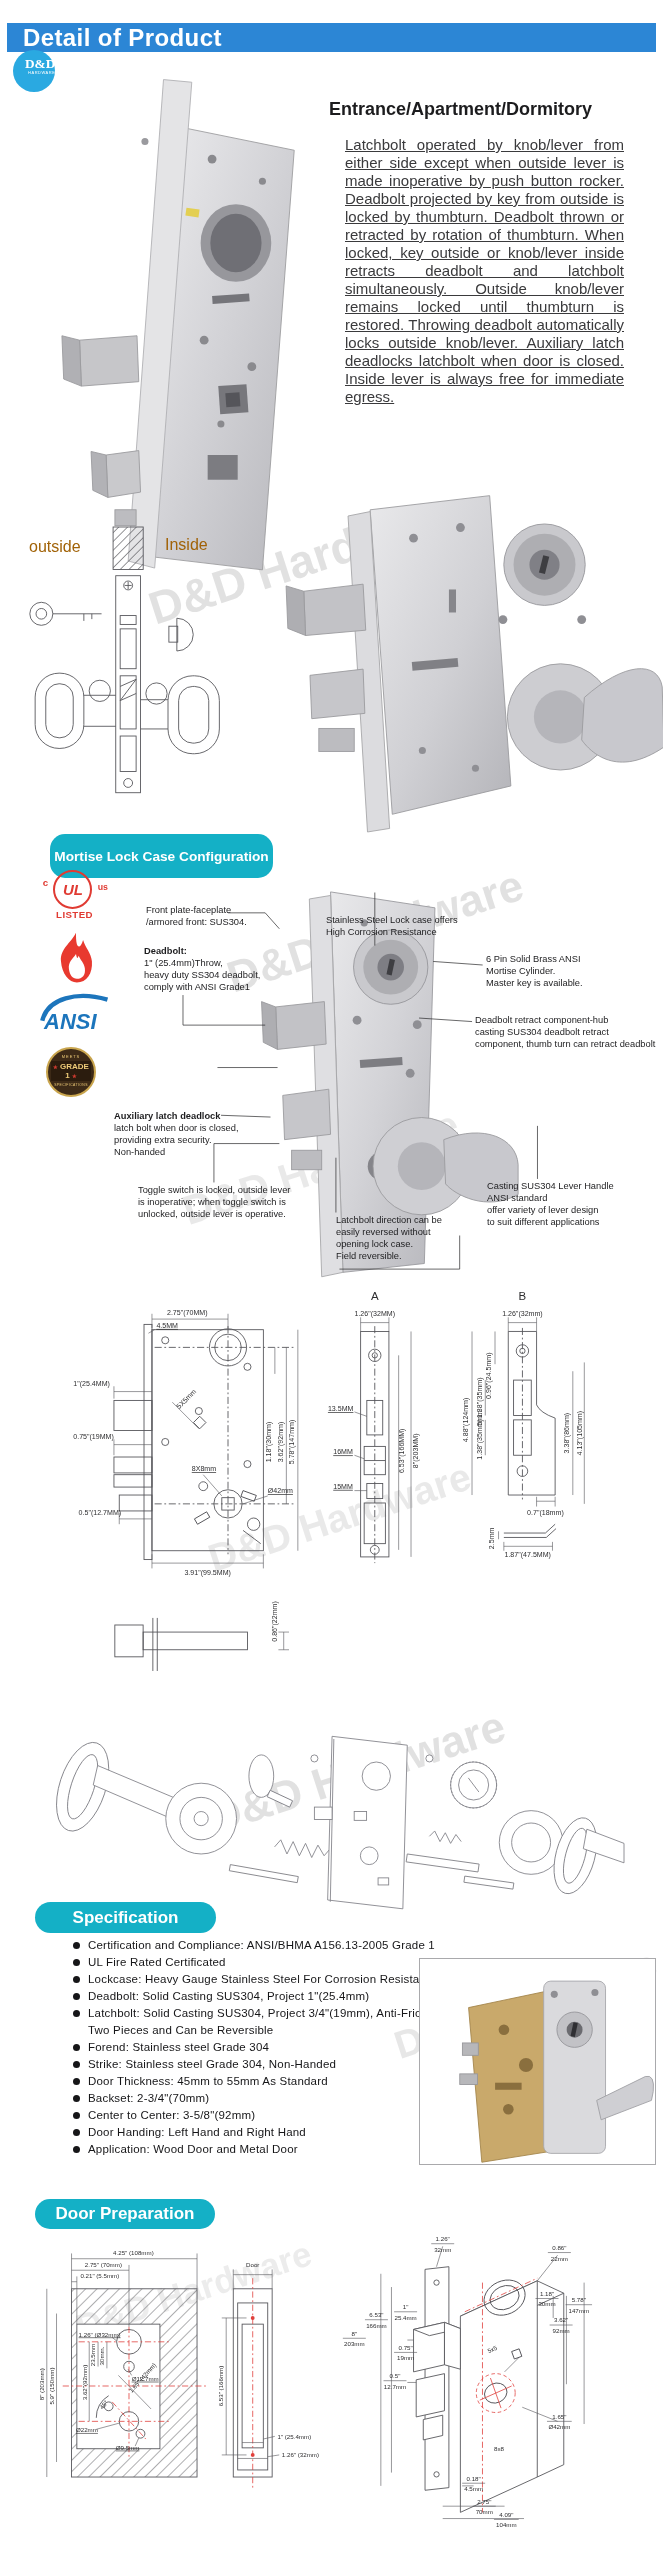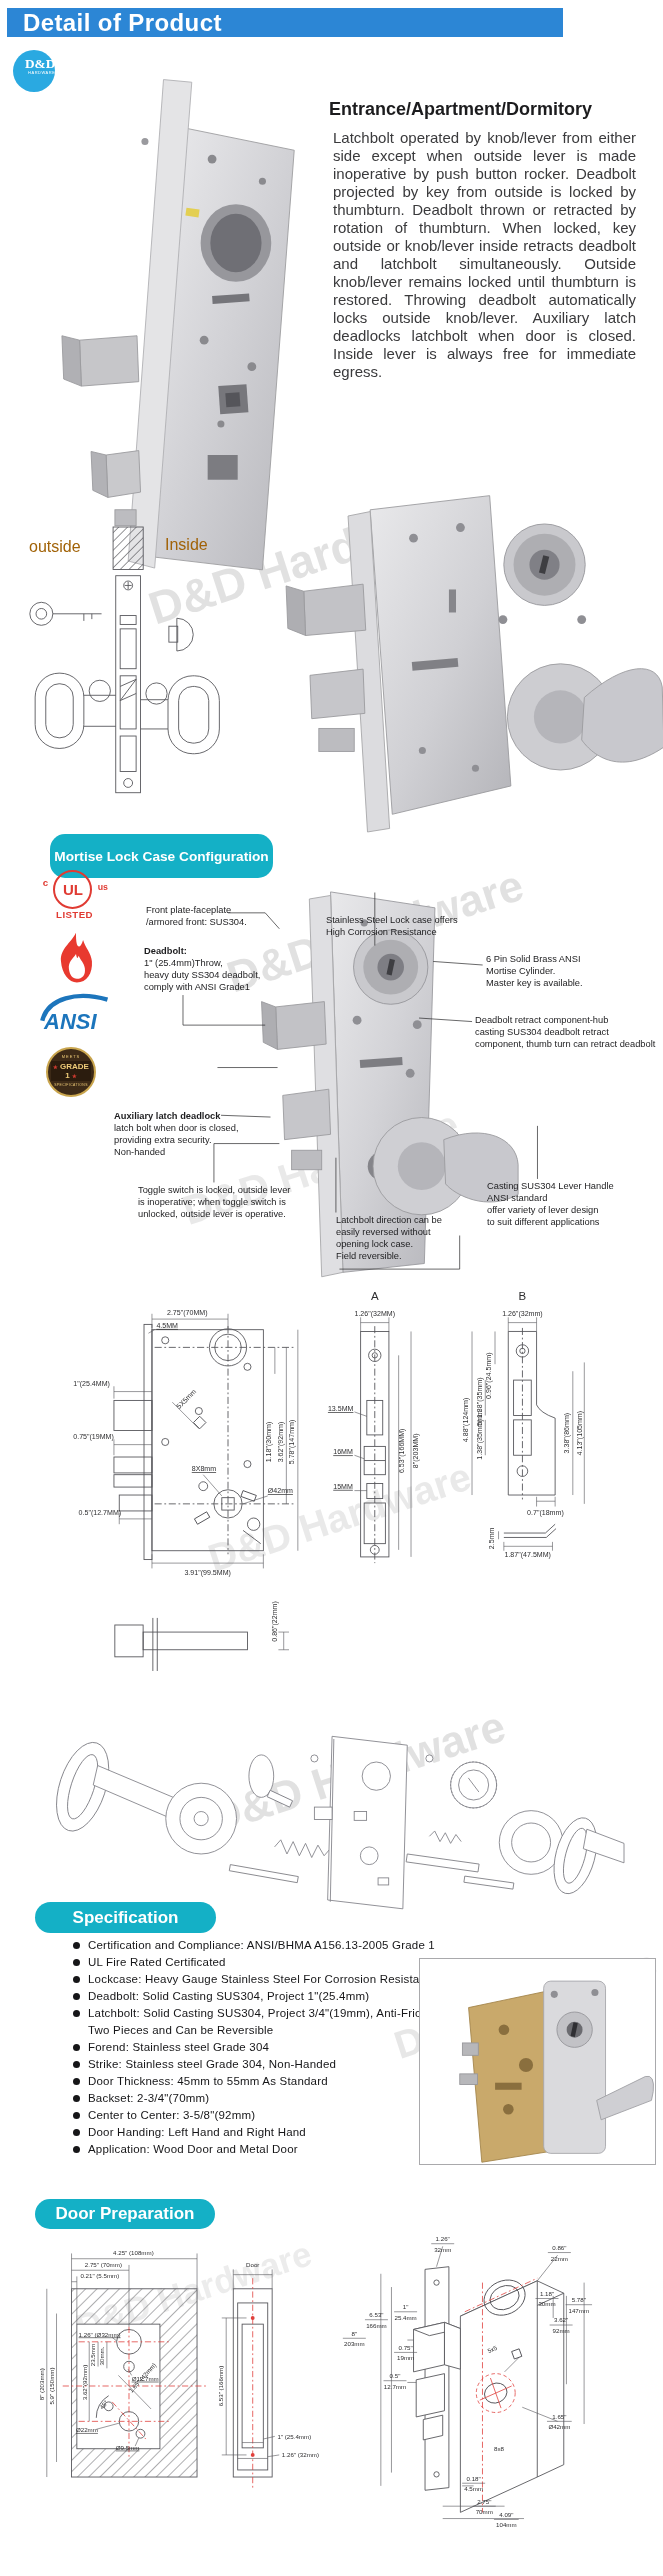--- a/index.html
+++ b/index.html
@@ -1,43 +1,43 @@
 <!DOCTYPE html>
 <html style="font-size:14px"><head>
 <meta charset="utf-8">
 <style>
   html,body{margin:0;padding:0;background:#fff;}
   .page{position:relative;width:663px;height:2576px;background:#fff;overflow:hidden;
         font-family:"Liberation Sans",sans-serif;color:#222;}
   .abs{position:absolute;}
-  .header-bar{left:7px;top:8px;width:556px;height:29px;background:#2c86d5;color:#fff;
+  .header-bar{left:7px;top:23px;width:649px;height:29px;background:#2c86d5;color:#fff;
      font-weight:bold;font-size:24px;line-height:29px;padding-left:16px;box-sizing:border-box;letter-spacing:0.4px;}
   .logo{left:13.3px;top:50px;width:42px;height:42px;border-radius:50%;background:#2aa9e1;color:#fff;text-align:right;}
   .logo .dd{display:block;font-family:"Liberation Serif",serif;font-weight:bold;font-size:13.3px;margin-top:8px;line-height:12.4px;}
   .logo .hw{display:block;font-size:4px;letter-spacing:0.5px;line-height:5.3px;}
   .intro{left:329px;top:99px;width:311px;}
   .intro h2{margin:0 0 9px 0;font-size:18px;color:#1c1c1e;}
-  .intro p{margin:4px;font-size:15px;line-height:18px;text-align:justify;color:#3a3a3c;}
+  .intro p{margin:16px;font-size:15px;line-height:18px;text-align:justify;color:#3a3a3c;text-decoration:underline;}
   .side-label{font-size:16px;color:#a16207;}
   .pill{background:#14b0c6;color:#fff;font-weight:bold;display:flex;align-items:center;justify-content:center;}
   .pill-mortise{left:50px;top:834px;width:223px;height:44px;border-radius:15px;font-size:13.7px;}
   .pill-spec{left:35px;top:1902px;width:181px;height:31px;border-radius:16px;font-size:17px;}
   .pill-door{left:35px;top:2199px;width:180px;height:30px;border-radius:15px;font-size:17px;}
   .callout{position:absolute;font-size:9.3px;line-height:1.3;color:#1d1d1f;}
   .callout .pre{white-space:pre-line;}
   .wm{position:absolute;font-weight:bold;color:rgba(120,120,120,.22);transform:rotate(-18deg);
       transform-origin:0 0;white-space:nowrap;pointer-events:none;}
   .spec-list{left:73px;top:1937px;width:380px;}
   .spec-item{position:relative;padding-left:15px;font-size:11.5px;line-height:17px;color:#161618;letter-spacing:0.2px;}
   .spec-item .dot{position:absolute;left:0;top:5.3px;width:7px;height:7px;border-radius:50%;background:#161618;}
   .photo-box{left:419px;top:1958px;width:237px;height:207px;border:0.9px solid #a9a9ac;box-sizing:border-box;background:#fff;}
   
   .ul-badge{left:41px;top:870px;width:67px;height:53px;color:#e03b33;}
   .ul-circle{position:absolute;left:12.4px;top:0;width:35px;height:35px;border:2.7px solid #e03b33;border-radius:50%;text-align:center;}
-  .ul-mark{font-weight:bold;font-size:15px;line-height:35px;}
+  .ul-mark{font-weight:bold;font-size:15px;font-style:italic;line-height:35px;}
   .ul-c{position:absolute;left:1.8px;top:7px;font-size:9.7px;font-weight:bold;}
   .ul-us{position:absolute;right:0;top:12.4px;font-size:8.8px;font-weight:bold;}
   .ul-listed{position:absolute;left:0;top:39px;width:67px;text-align:center;font-weight:bold;font-size:9.7px;letter-spacing:0.4px;}
   .grade-badge{left:46px;top:1047px;width:50px;height:50px;border-radius:50%;background:#3d2a17;
      border:2.7px solid #c9a54e;box-sizing:border-box;color:#eecb78;text-align:center;}
   .grade-top{font-size:4px;letter-spacing:0.9px;display:block;margin-top:5.3px;}
   .grade-mid{font-size:8px;font-weight:bold;display:block;background:#2b1c0e;margin:1.8px 2.7px;padding:0.9px 0;}
   .grade-mid .star{color:#cf3b30;font-size:5.3px;}
   .grade-bot{font-size:3.4px;letter-spacing:0.4px;display:block;}
   svg{position:absolute;overflow:visible;}

